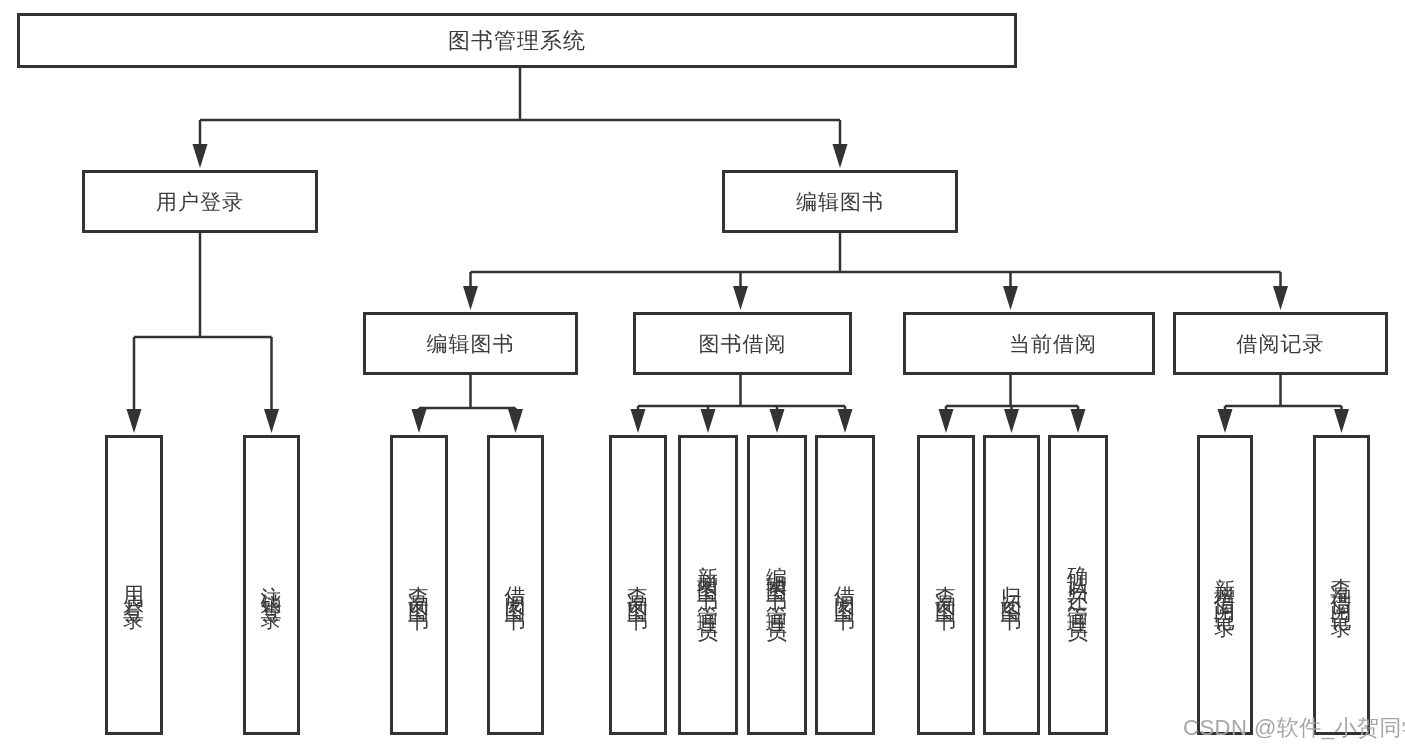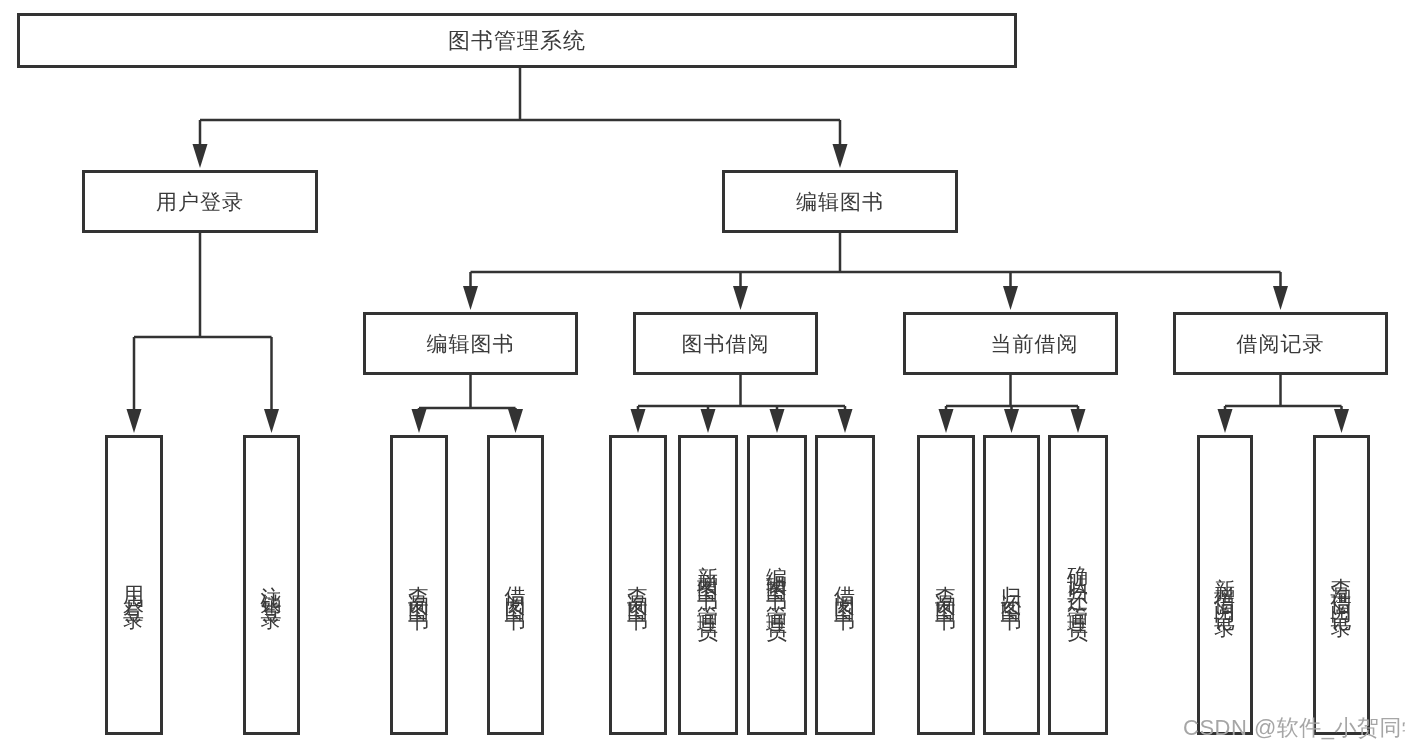--- a/index.html
+++ b/index.html
@@ -101,24 +101,24 @@
   <div class="node h" style="left:82px; top:170px; width:236px; height:63px;">
     <span>用户登录</span>
   </div>
   <div class="node h" style="left:722px; top:170px; width:236px; height:63px;">
     <span>编辑图书</span>
   </div>
 
   <div class="node h" style="left:363px; top:312px; width:215px; height:63px;">
     <span>编辑图书</span>
   </div>
-  <div class="node h" style="left:633px; top:312px; width:185px; height:63px;">
+  <div class="node h" style="left:633px; top:312px; width:219px; height:63px;">
     <span>图书借阅</span>
   </div>
-  <div class="node h" style="left:903px; top:312px; width:215px; height:63px;padding-left:48px;">
+  <div class="node h" style="left:903px; top:312px; width:252px; height:63px;padding-left:48px;">
     <span>当前借阅</span>
   </div>
   <div class="node h" style="left:1173px; top:312px; width:215px; height:63px;">
     <span>借阅记录</span>
   </div>
 
   <div class="node v" style="left:105px; top:435px; width:58px; height:300px;">
     <span>用户登录</span>
   </div>
   <div class="node v" style="left:243px; top:435px; width:57px; height:300px;">

